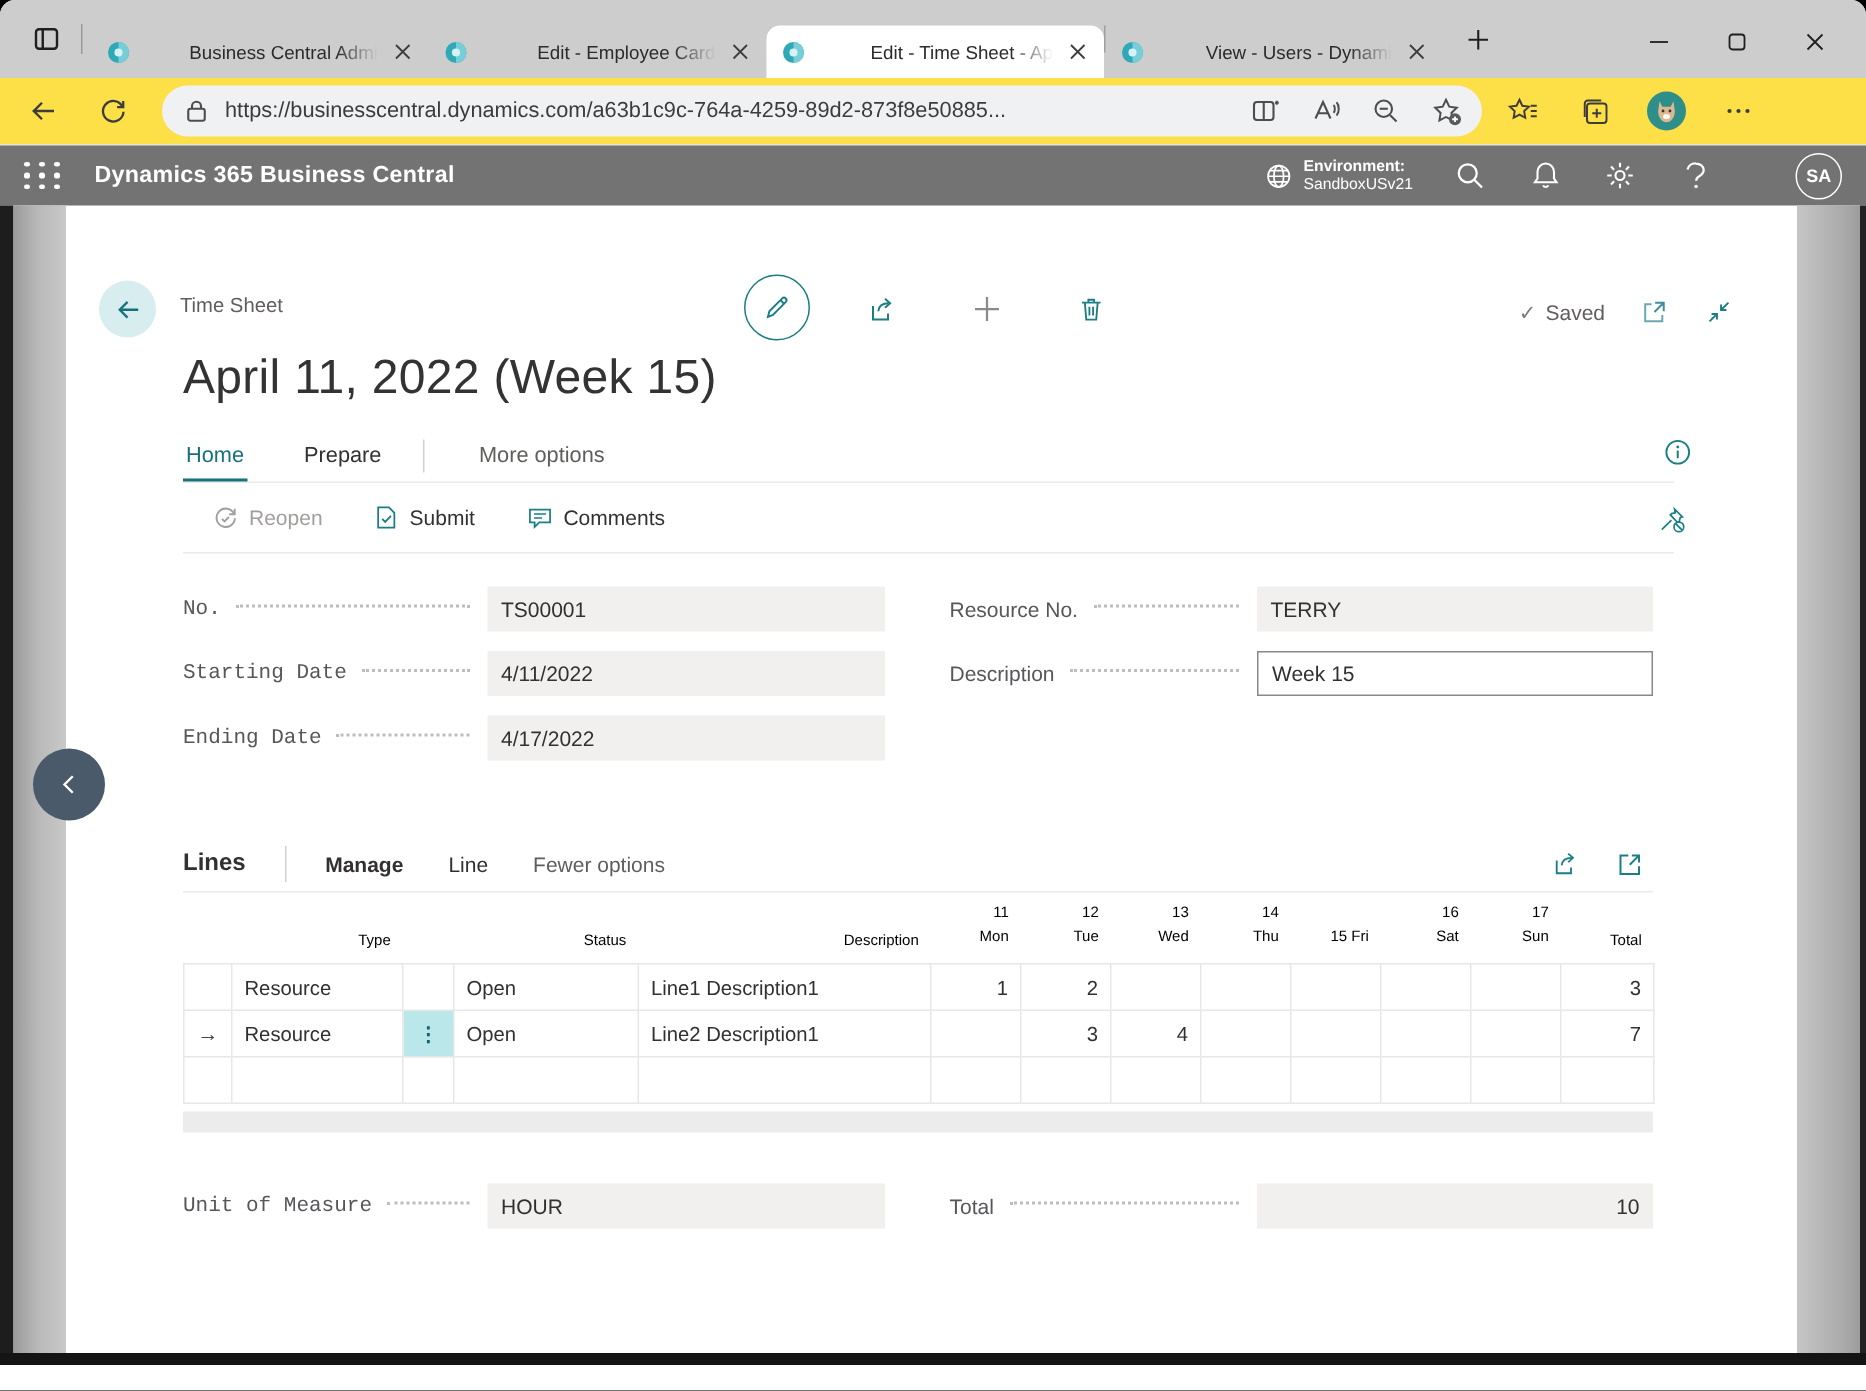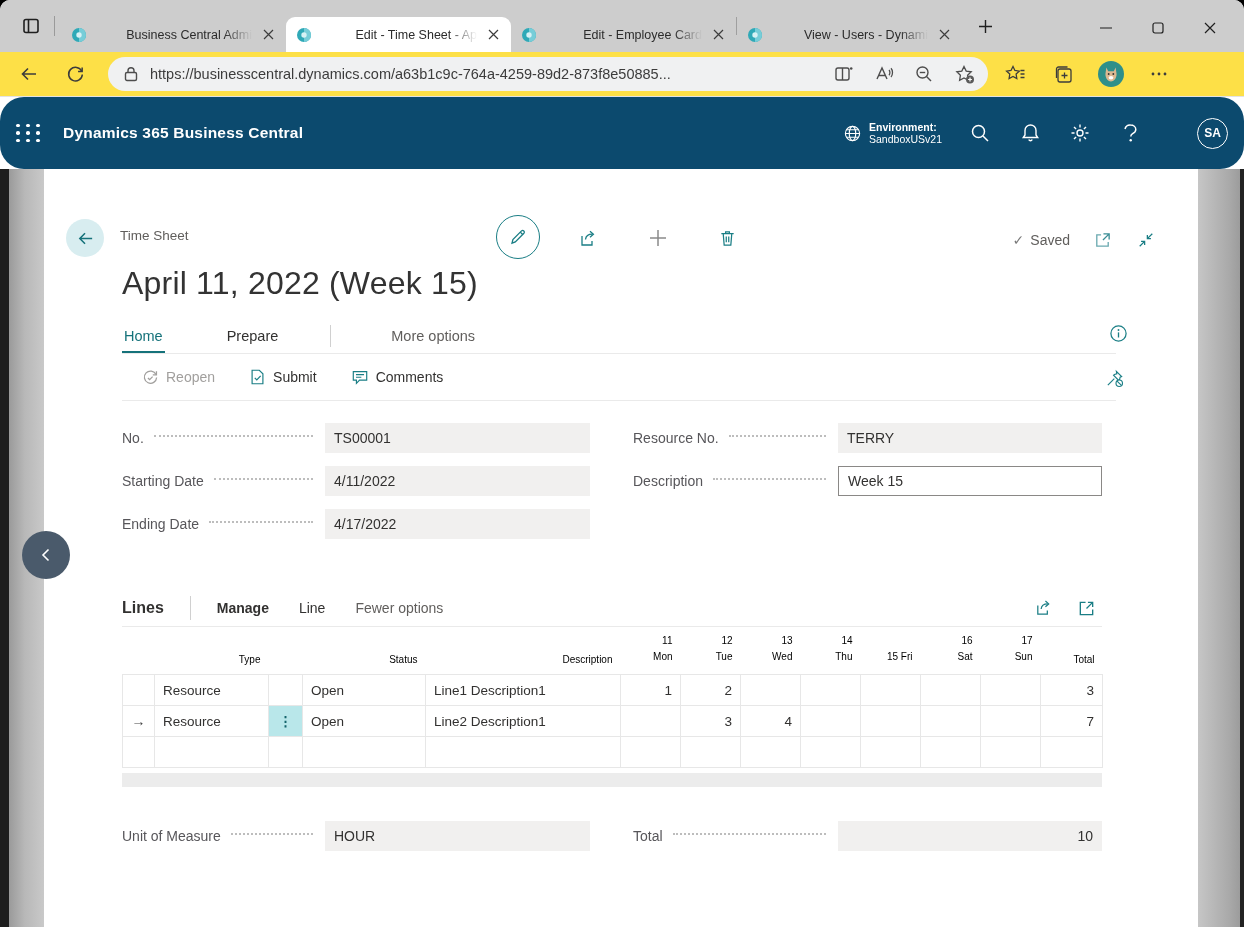--- a/index.html
+++ b/index.html
@@ -24,21 +24,21 @@
   
   .toolbar { height:45px; background:#fde047; display:flex; align-items:center; border-bottom:1px solid #e3e3e3; }
   .nav-btn { width:34px; height:34px; margin-left:12px; display:flex; align-items:center; justify-content:center; }
   .urlbar { height:34px; width:880px; margin-left:16px; background:#f0f1f2; border-radius:17px; display:flex; align-items:center; padding:0 12px 0 16px; }
   .urlbar .url { flex:1; font-size:14.5px; color:#3c3c3c; margin-left:12px; white-space:nowrap; overflow:hidden; }
   .pill-ic { width:24px; height:24px; margin-left:16px; display:flex; align-items:center; justify-content:center; flex:none; }
   .tb-right { display:flex; align-items:center; margin-left:14px; gap:22px; }
   .tb-ic { width:26px; height:26px; display:flex; align-items:center; justify-content:center; }
 
   
-  .bc-header { height:72px; background:#0c4a6e; display:flex; align-items:center; color:#fff;border-radius:24px; }
+  .bc-header { height:40px; background:#737373; display:flex; align-items:center; color:#fff; }
   .waffle { width:26px; height:26px; margin:0 22px 0 15px; display:grid; grid-template-columns:repeat(3,1fr); gap:4px; align-content:center; justify-items:center; }
   .waffle i { width:3.5px; height:3.5px; background:#fff; border-radius:50%; }
   .bc-title { font-size:15.5px; font-weight:600; letter-spacing:.2px; }
   .bc-right { margin-left:auto; display:flex; align-items:center; gap:26px; padding-right:16px; }
   .env { display:flex; align-items:center; gap:7px; }
   .env-txt { font-size:10.5px; line-height:12px; }
   .env-txt b { display:block; font-weight:700; }
   .bc-ic { width:24px; height:24px; display:flex; align-items:center; justify-content:center; }
   .sa-circle { width:31px; height:31px; border:1.6px solid #fff; border-radius:50%; display:flex; align-items:center; justify-content:center; font-size:12px; font-weight:600;margin-left:29px; }
 
@@ -58,21 +58,21 @@
   .hdr-ic { position:absolute; top:8px; width:26px; height:26px; border:none; background:none; display:flex; align-items:center; justify-content:center; }
   .pencil-circle { position:absolute; left:452px; top:-2px; width:44px; height:44px; border:1.4px solid #1a7e85; background:#fff; border-radius:50%; display:flex; align-items:center; justify-content:center; }
   .save-cluster { position:absolute; right:40px; top:11px; display:flex; align-items:center; gap:20px; }
   .saved { font-size:14px; color:#605e5c; display:flex; align-items:center; gap:6px; }
   .saved .ck { color:#7a7a7a; font-size:14px; }
   .icon-btn { border:none; background:none; width:24px; height:24px; display:flex; align-items:center; justify-content:center; }
 
   .page-title { margin:64px 0 0 78px; font-size:32px; font-weight:300; color:#333; letter-spacing:.2px; }
 
   
-  .menu-tabs { position:relative; margin:23px 0 0 78px; width:994px; display:flex; align-items:flex-end; border-bottom:1px solid #eaeaea; padding-bottom:0;gap:24px; }
+  .menu-tabs { position:relative; margin:23px 0 0 78px; width:994px; display:flex; align-items:flex-end; border-bottom:1px solid #eaeaea; padding-bottom:0; }
   .mtab { font-size:14.5px; padding:0 2px 9px; margin-right:36px; color:#323130; position:relative; cursor:default; }
   .mtab.active { color:#15727a; }
   .mtab.active::after { content:""; position:absolute; left:0; right:0; bottom:0; height:2.5px; background:#15727a; }
   .mtab.muted { color:#605e5c; }
   .mtab-sep { width:1px; height:22px; background:#d0d0d0; margin:0 34px 6px -10px; }
   .info-ic { position:absolute; right:-12px; bottom:10px; }
 
   
   .action-bar { position:relative; margin-left:78px; width:994px; height:47px; display:flex; align-items:center; border-bottom:1px solid #eaeaea; }
   .act { display:flex; align-items:center; gap:7px; font-size:14px; color:#323130; margin-right:34px; }
@@ -81,21 +81,21 @@
   .pin-btn { position:absolute; right:-10px; top:12px; }
 
   
   .sect-head { margin:25px 0 0 78px; width:980px; display:flex; align-items:flex-end; border-bottom:2px solid #404040; padding-bottom:8px; }
   .sect-head h2 { font-size:18px; font-weight:700; color:#323130; }
   .showless { margin-left:auto; font-size:13.5px; color:#605e5c; }
 
   .fields { margin:22px 0 0 78px; width:980px; display:grid; grid-template-columns:468px 469px; column-gap:43px; row-gap:13px; }
   .field { display:flex; align-items:center; height:30px; }
   .lblwrap { display:flex; align-items:center; flex:none; }
-  .col-l .lblwrap { width:203px; }
+  .col-l .lblwrap { width:203px;font-family:Liberation Mono, monospace; }
   .col-r .lblwrap { width:205px; }
   .flabel { font-size:14px; color:#57565a; white-space:nowrap; }
   .leader { flex:1; border-bottom:2px dotted #bdbdbd; margin:0 12px 0 10px; height:0; transform:translateY(-2px); }
   .fval { flex:1; height:30px; background:#f1f0ef; font-size:14px; color:#323130; line-height:30px; padding:0 9px; overflow:hidden; }
   .fval.right { text-align:right; }
   input.fval { border:1px solid #8a8886; background:#fff; font-family:inherit; }
 
   
   .lines-head { margin:51px 0 0 78px; width:980px; height:37px; display:flex; align-items:center; border-bottom:1px solid #eaeaea; position:relative; }
   .lines-title { font-size:16px; font-weight:700; color:#323130; }
@@ -145,44 +145,44 @@
               <circle cx="8" cy="8" r="2.7" fill="#d7f2f5"></circle>
             </svg>
           </span>
           <span class="title">Business Central Admi</span>
           <span class="tclose">
             <svg width="11" height="11" viewBox="0 0 11 11">
               <path d="M1 1l9 9M10 1l-9 9" stroke="#3c3c3c" stroke-width="1.2"></path>
             </svg>
           </span>
         </div>
+        <div class="tab">
+          <span>
+            <svg width="16" height="16" viewBox="0 0 16 16">
+              <circle cx="8" cy="8" r="7" fill="#2fa9b7"></circle>
+              <path d="M8 1a7 7 0 0 1 0 14z" fill="#77cdd8"></path>
+              <circle cx="8" cy="8" r="2.7" fill="#d7f2f5"></circle>
+            </svg>
+          </span>
+          <span class="title">Edit - Employee Card</span>
+          <span class="tclose">
+            <svg width="11" height="11" viewBox="0 0 11 11">
+              <path d="M1 1l9 9M10 1l-9 9" stroke="#3c3c3c" stroke-width="1.2"></path>
+            </svg>
+          </span>
+        </div>
         <div class="tab active">
           <span>
             <svg width="16" height="16" viewBox="0 0 16 16">
               <circle cx="8" cy="8" r="7" fill="#2fa9b7"></circle>
               <path d="M8 1a7 7 0 0 1 0 14z" fill="#77cdd8"></path>
               <circle cx="8" cy="8" r="2.7" fill="#d7f2f5"></circle>
             </svg>
           </span>
           <span class="title">Edit - Time Sheet - Ap</span>
-          <span class="tclose">
-            <svg width="11" height="11" viewBox="0 0 11 11">
-              <path d="M1 1l9 9M10 1l-9 9" stroke="#3c3c3c" stroke-width="1.2"></path>
-            </svg>
-          </span>
-        </div>
-        <div class="tab">
-          <span>
-            <svg width="16" height="16" viewBox="0 0 16 16">
-              <circle cx="8" cy="8" r="7" fill="#2fa9b7"></circle>
-              <path d="M8 1a7 7 0 0 1 0 14z" fill="#77cdd8"></path>
-              <circle cx="8" cy="8" r="2.7" fill="#d7f2f5"></circle>
-            </svg>
-          </span>
-          <span class="title">Edit - Employee Card</span>
           <span class="tclose">
             <svg width="11" height="11" viewBox="0 0 11 11">
               <path d="M1 1l9 9M10 1l-9 9" stroke="#3c3c3c" stroke-width="1.2"></path>
             </svg>
           </span>
         </div>
         <div class="tab-sep"></div>
         <div class="tab">
           <span>
             <svg width="16" height="16" viewBox="0 0 16 16">

